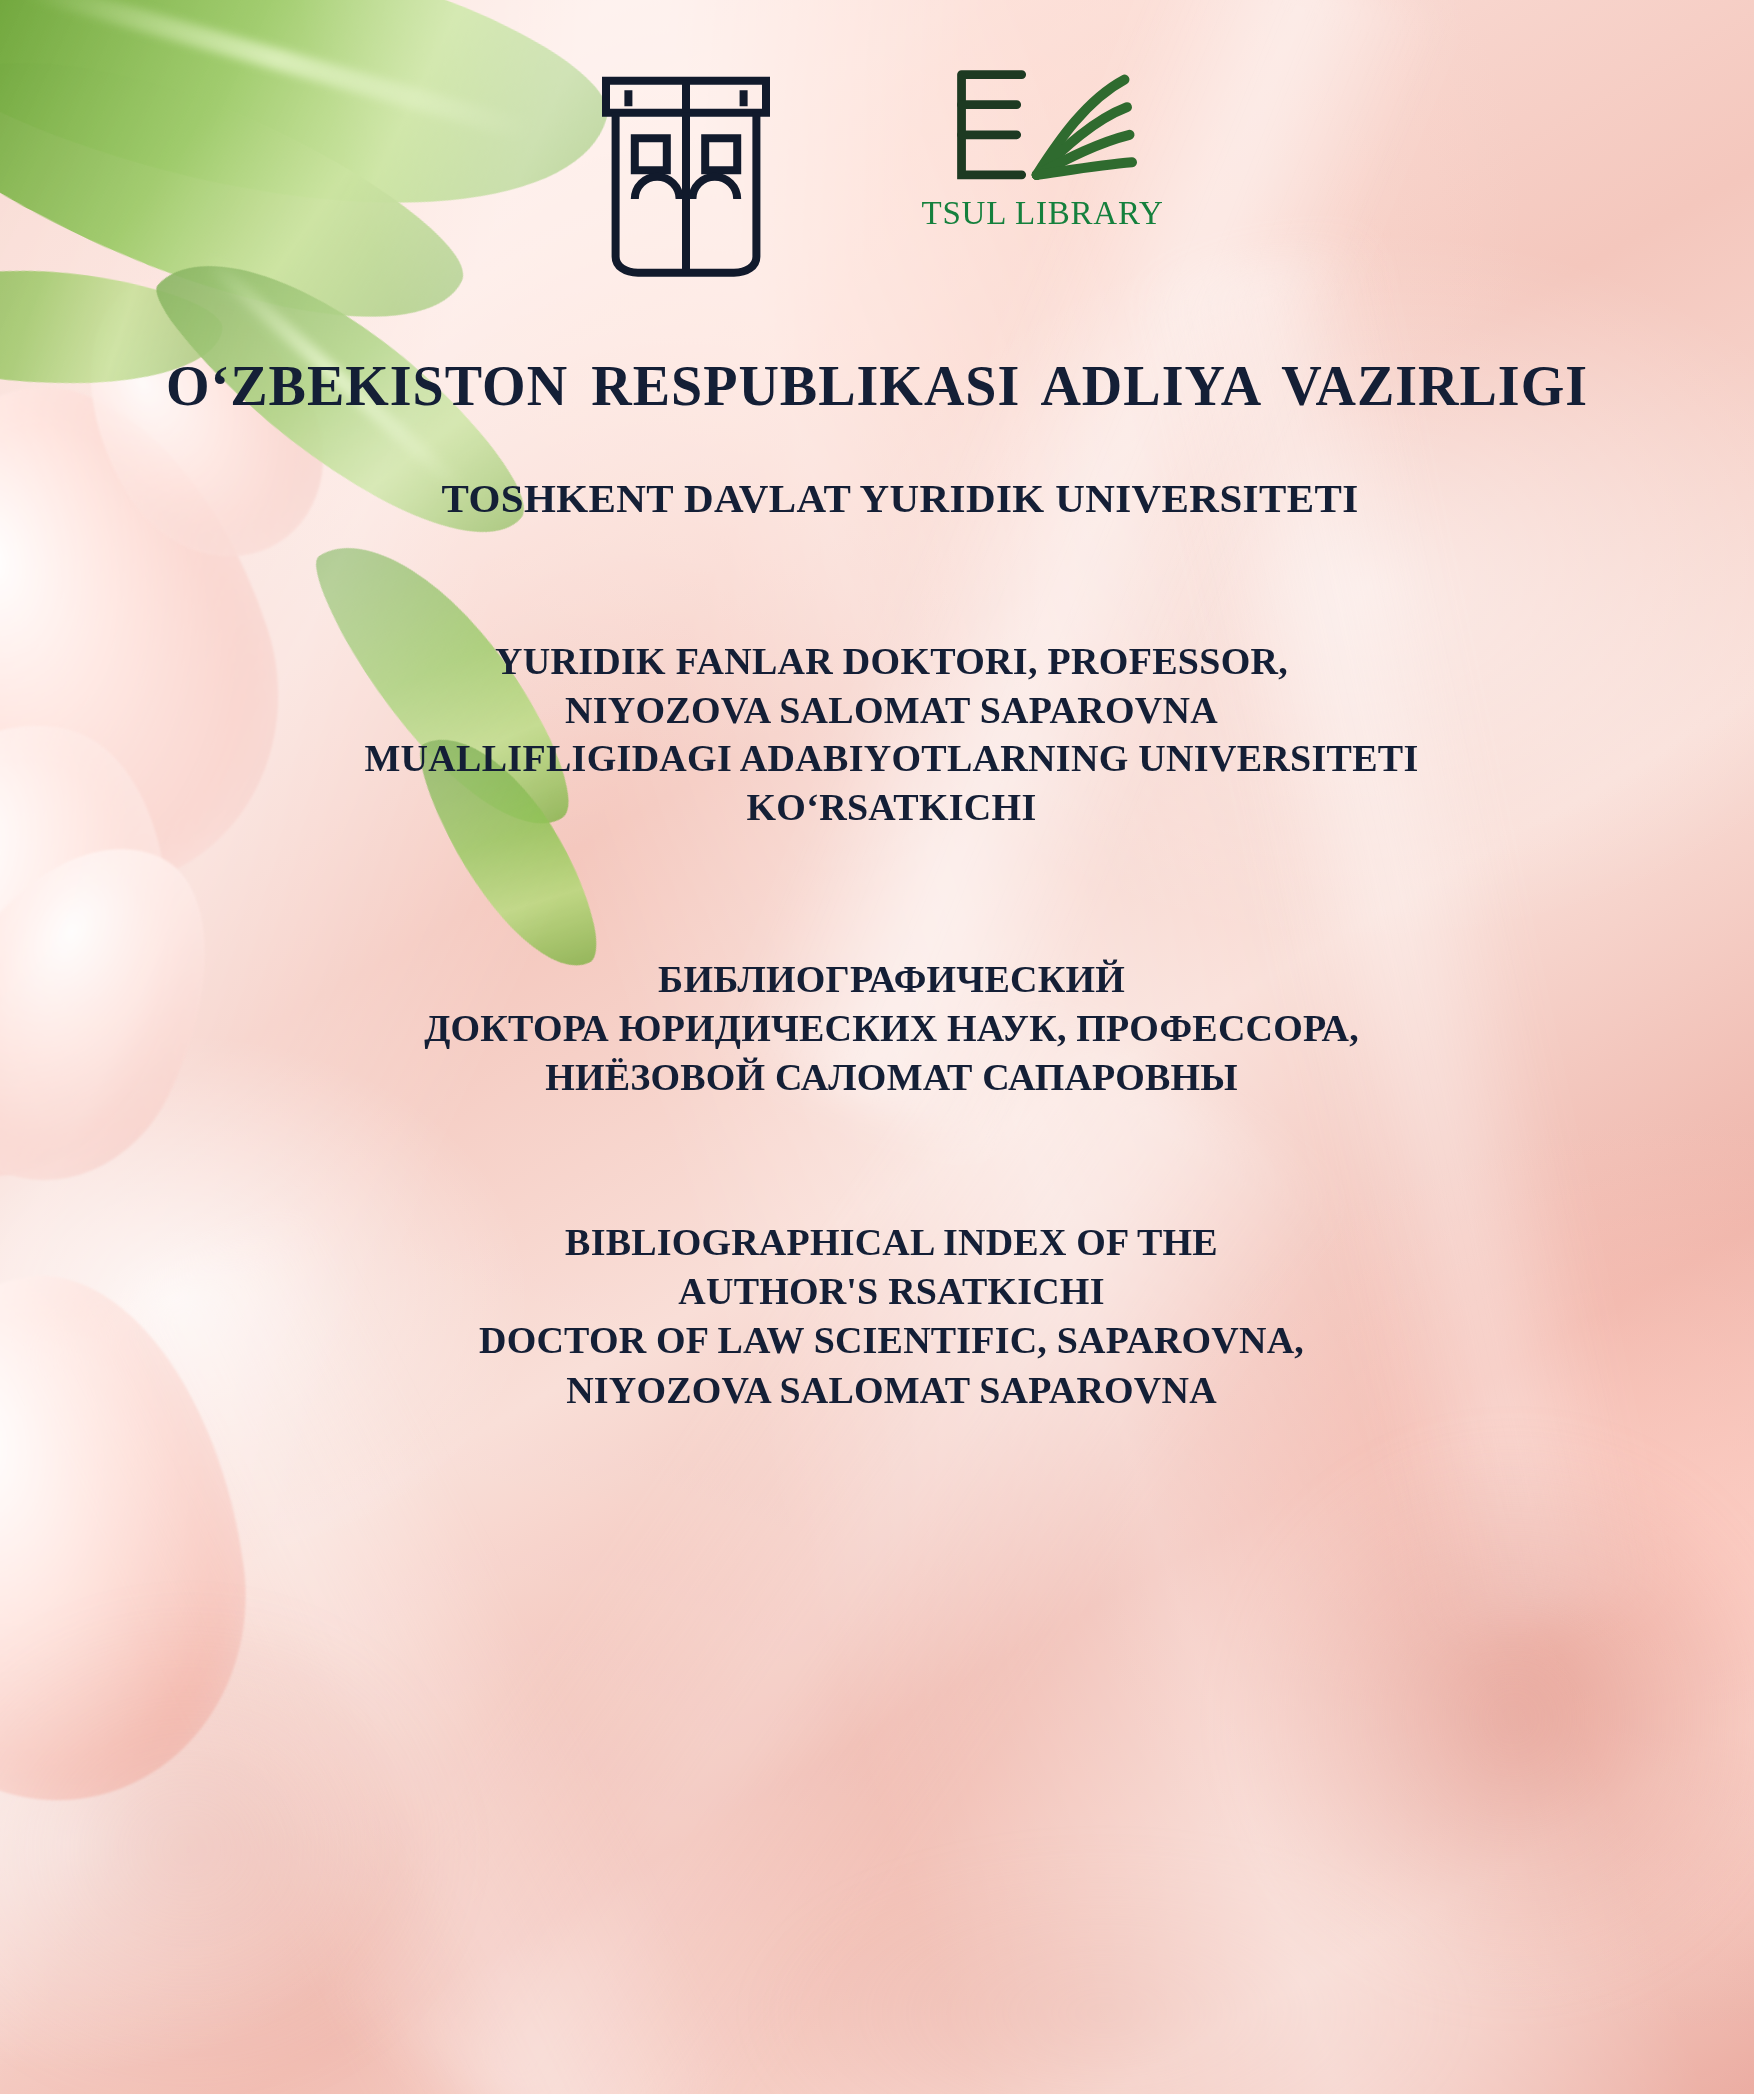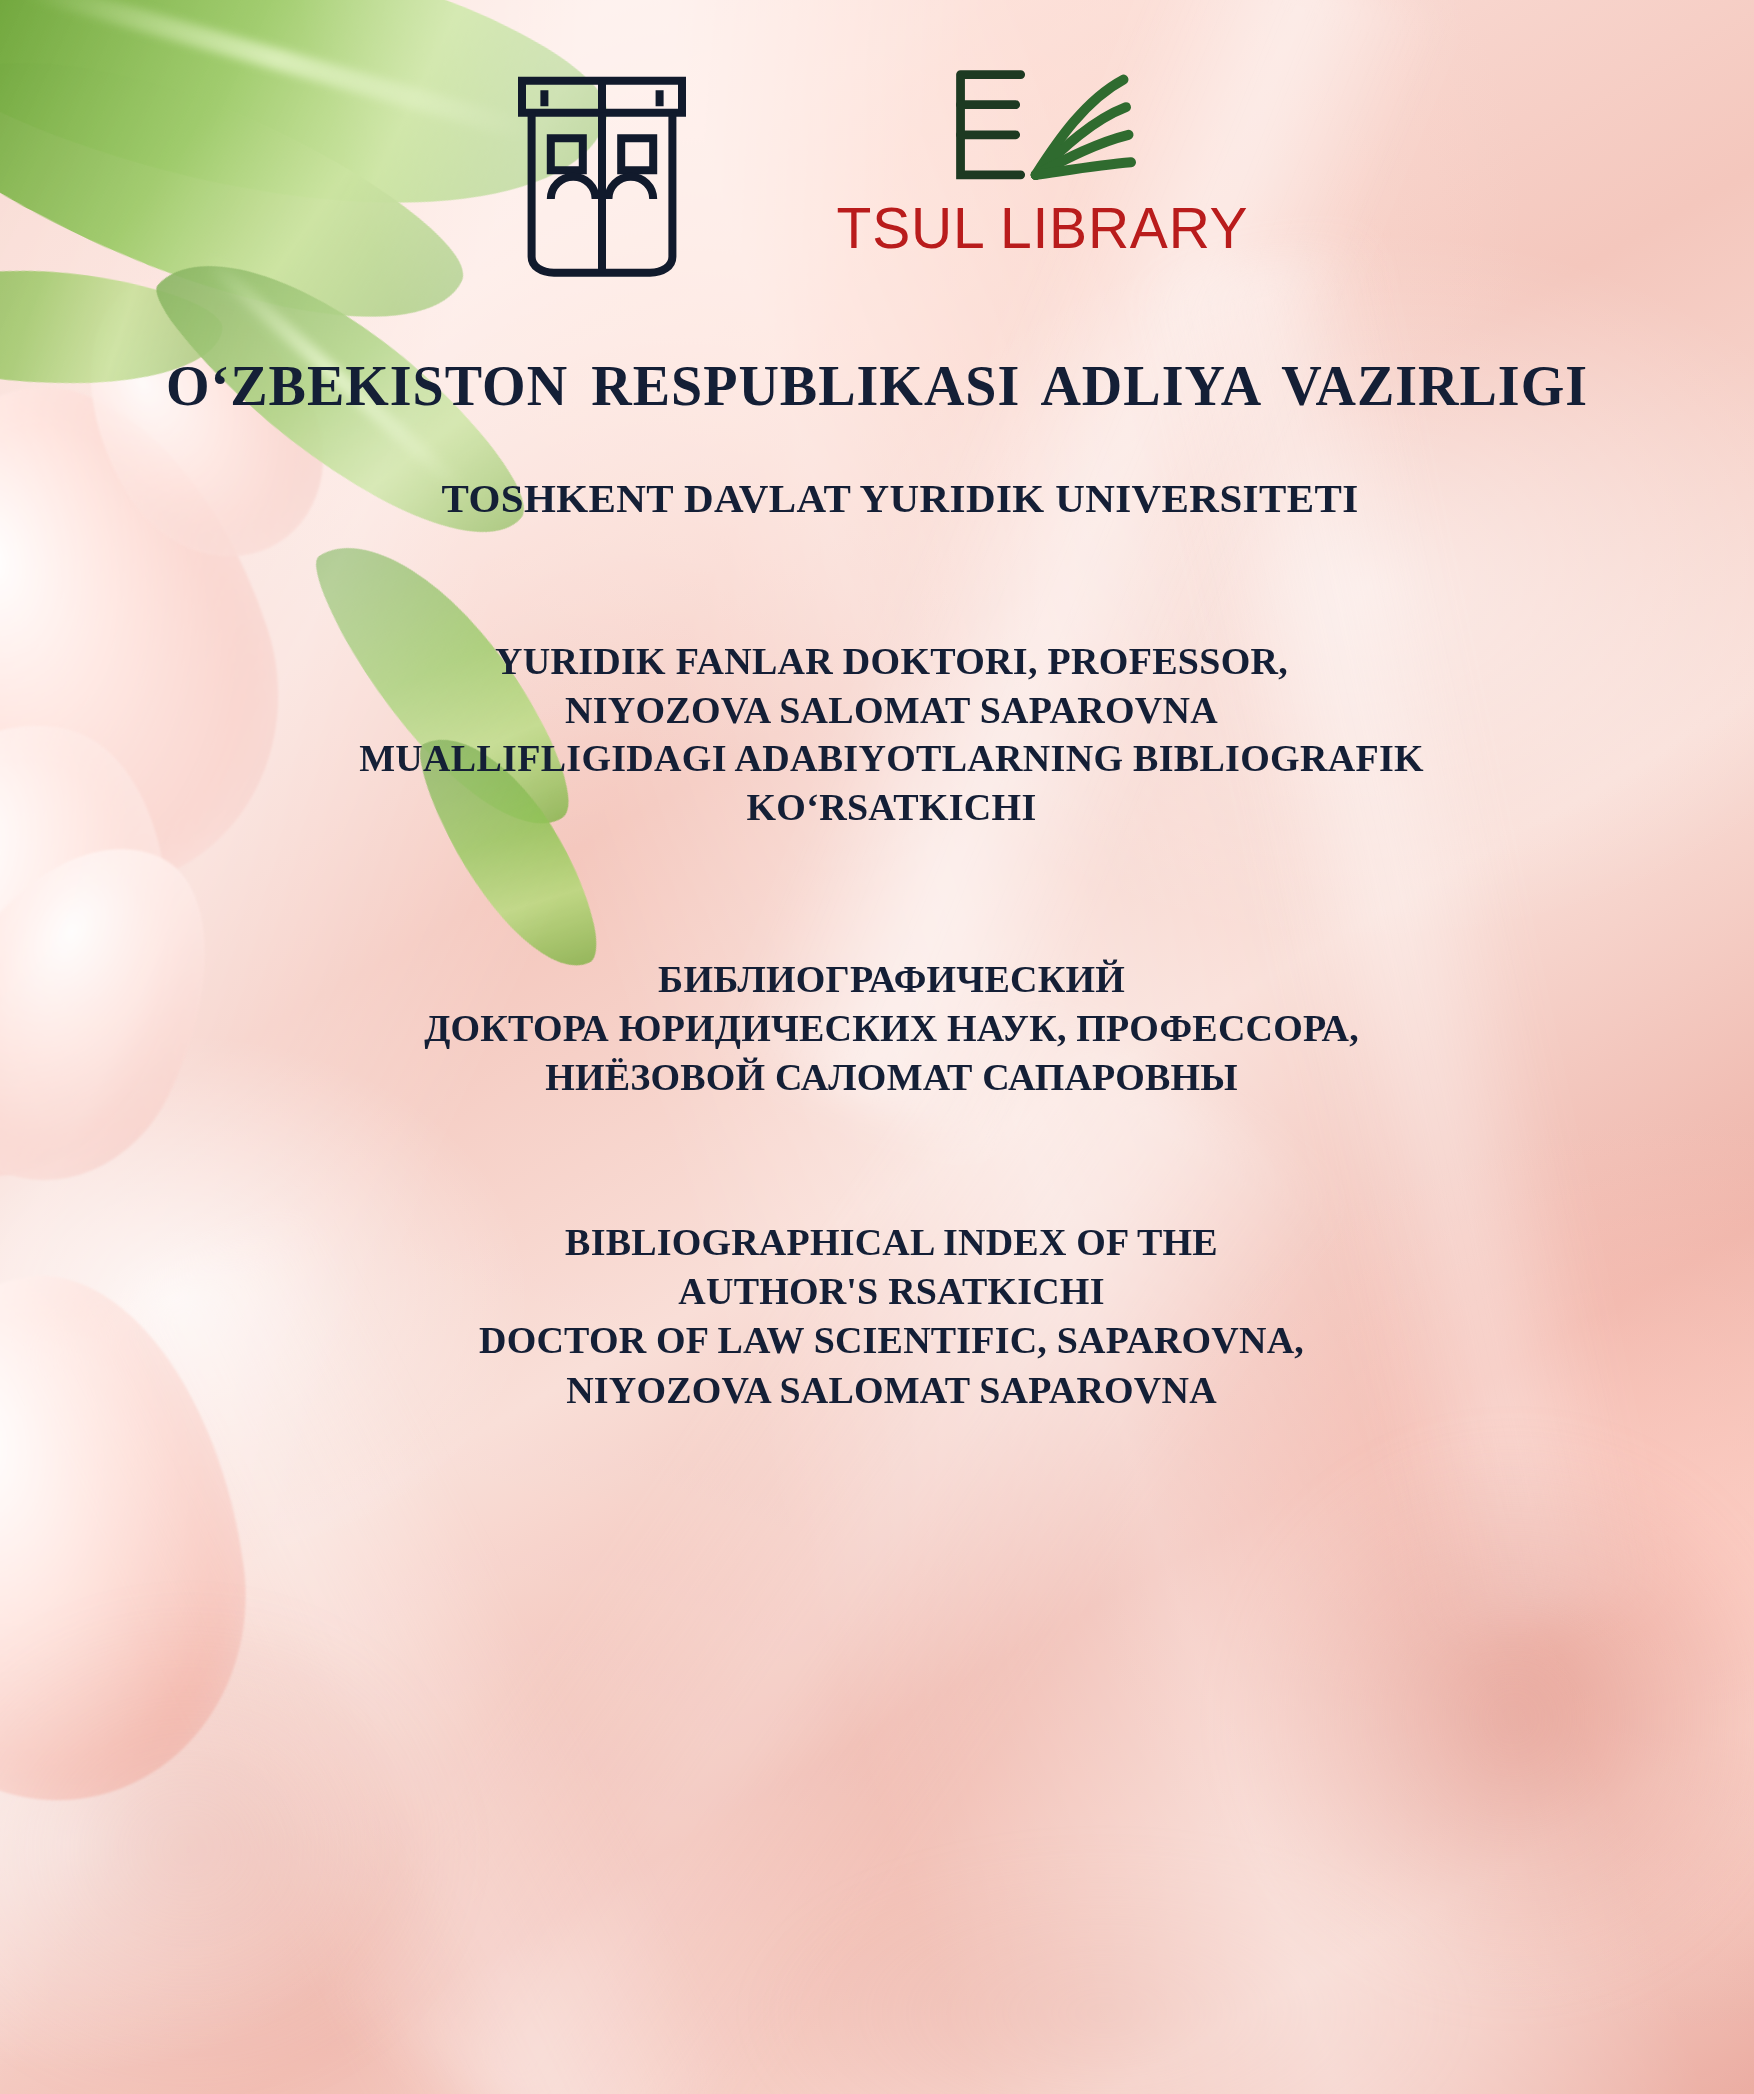--- a/index.html
+++ b/index.html
@@ -107,24 +107,24 @@
     display: flex;
     align-items: flex-start;
     justify-content: center;
     gap: 139px;
     width: 100%;
   }
   .emblem { width: 192px; height: 213px; }
   .tsul-logo { display: flex; flex-direction: column; align-items: center; }
   .tsul-mark { width: 188px; height: 123px; }
   .tsul-text {
-    font-family: Liberation Sans, sans-serif;
-    font-size: 57px;
+    font-family: Liberation Serif, serif;
+    font-size: 33px;
     letter-spacing: 0.8px;
-    color: #b91c1c;
+    color: #15803d;
     margin-top: 4.9px;
     font-weight: 400;
   }
 
   .block { width: 100%; text-align: center; color: #17243a; }
 
   .ministry {
     margin-top: 74px;
     font-size: 56px;
     font-weight: bold;
@@ -231,21 +231,21 @@
         <div class="tsul-text">TSUL LIBRARY</div>
       </div>
     </div>
 
     <div class="block ministry">O‘ZBEKISTON  RESPUBLIKASI ADLIYA  VAZIRLIGI</div>
     <div class="block university">TOSHKENT DAVLAT YURIDIK UNIVERSITETI</div>
 
     <div class="block title-uz">
       <span class="line">YURIDIK  FANLAR DOKTORI, PROFESSOR,</span>
       <span class="line">NIYOZOVA SALOMAT SAPAROVNA</span>
-      <span class="line">MUALLIFLIGIDAGI ADABIYOTLARNING BIBLIOGRAFIK</span>
+      <span class="line">MUALLIFLIGIDAGI ADABIYOTLARNING UNIVERSITETI</span>
       <span class="line">KO‘RSATKICHI</span>
     </div>
 
     <div class="block title-ru">
       <span class="line">БИБЛИОГРАФИЧЕСКИЙ</span>
       <span class="line">ДОКТОРА ЮРИДИЧЕСКИХ НАУК, ПРОФЕССОРА,</span>
       <span class="line">НИЁЗОВОЙ САЛОМАТ САПАРОВНЫ</span>
     </div>
 
     <div class="block title-en">

